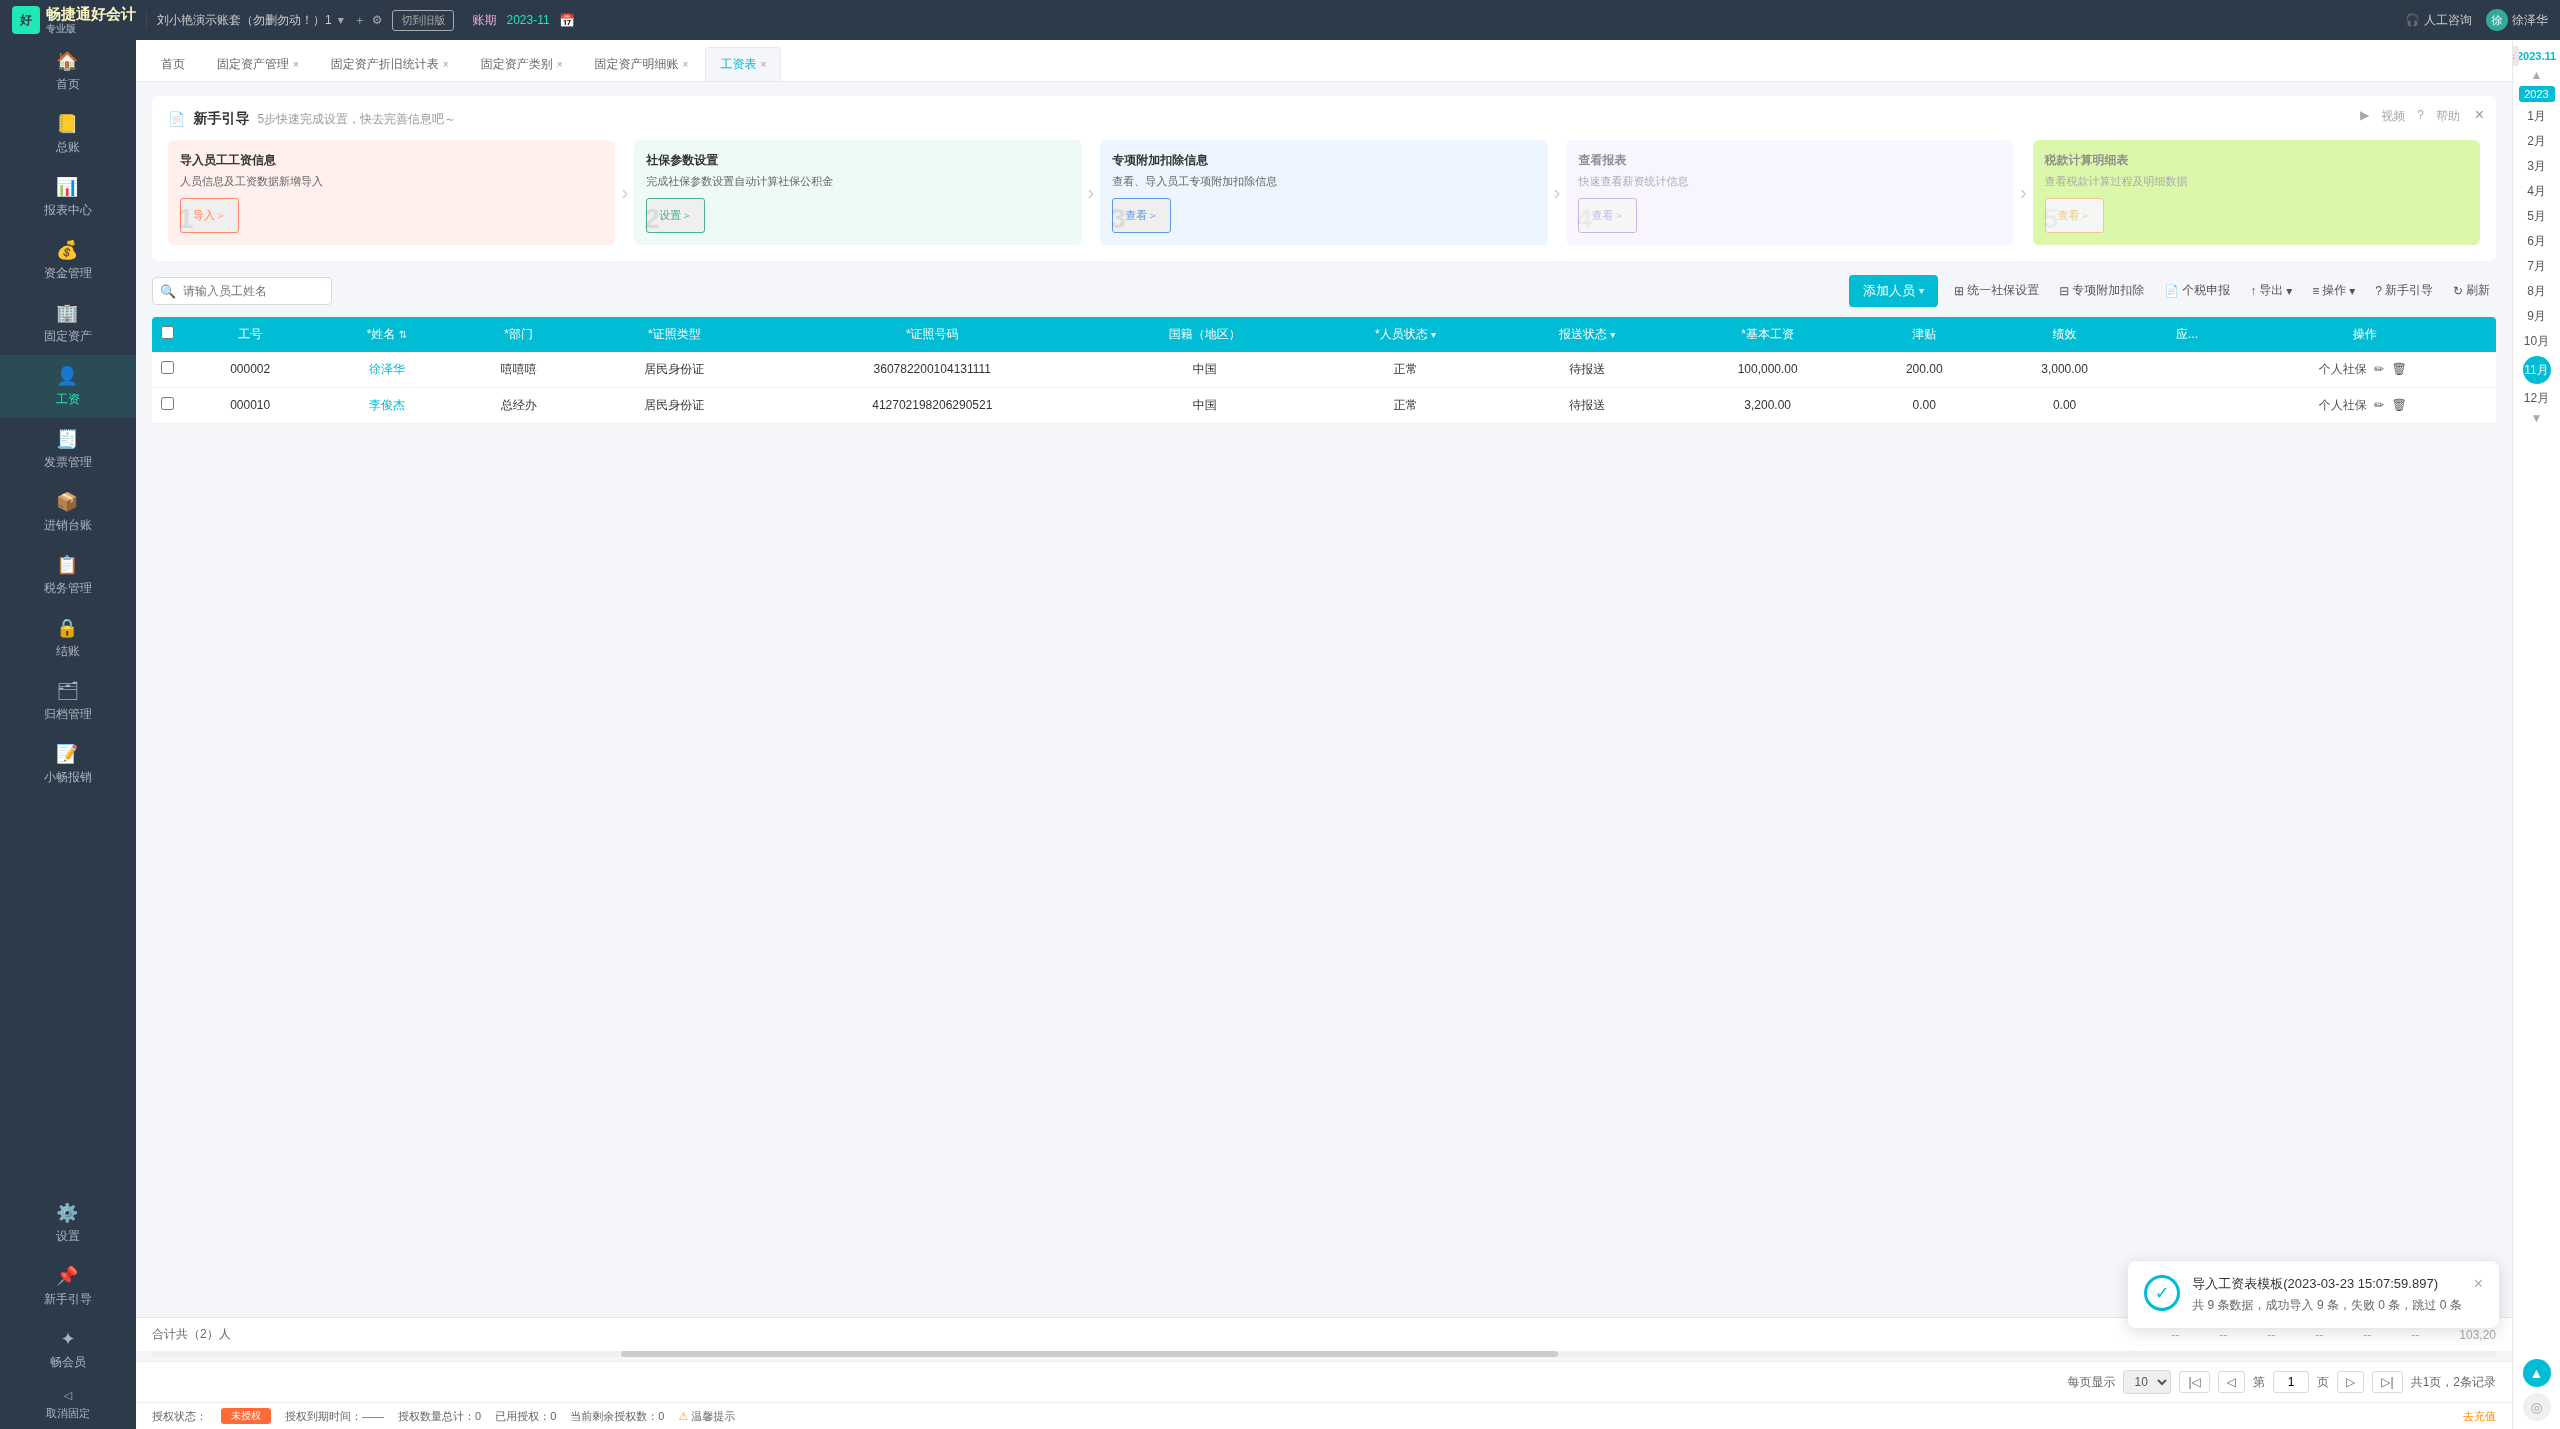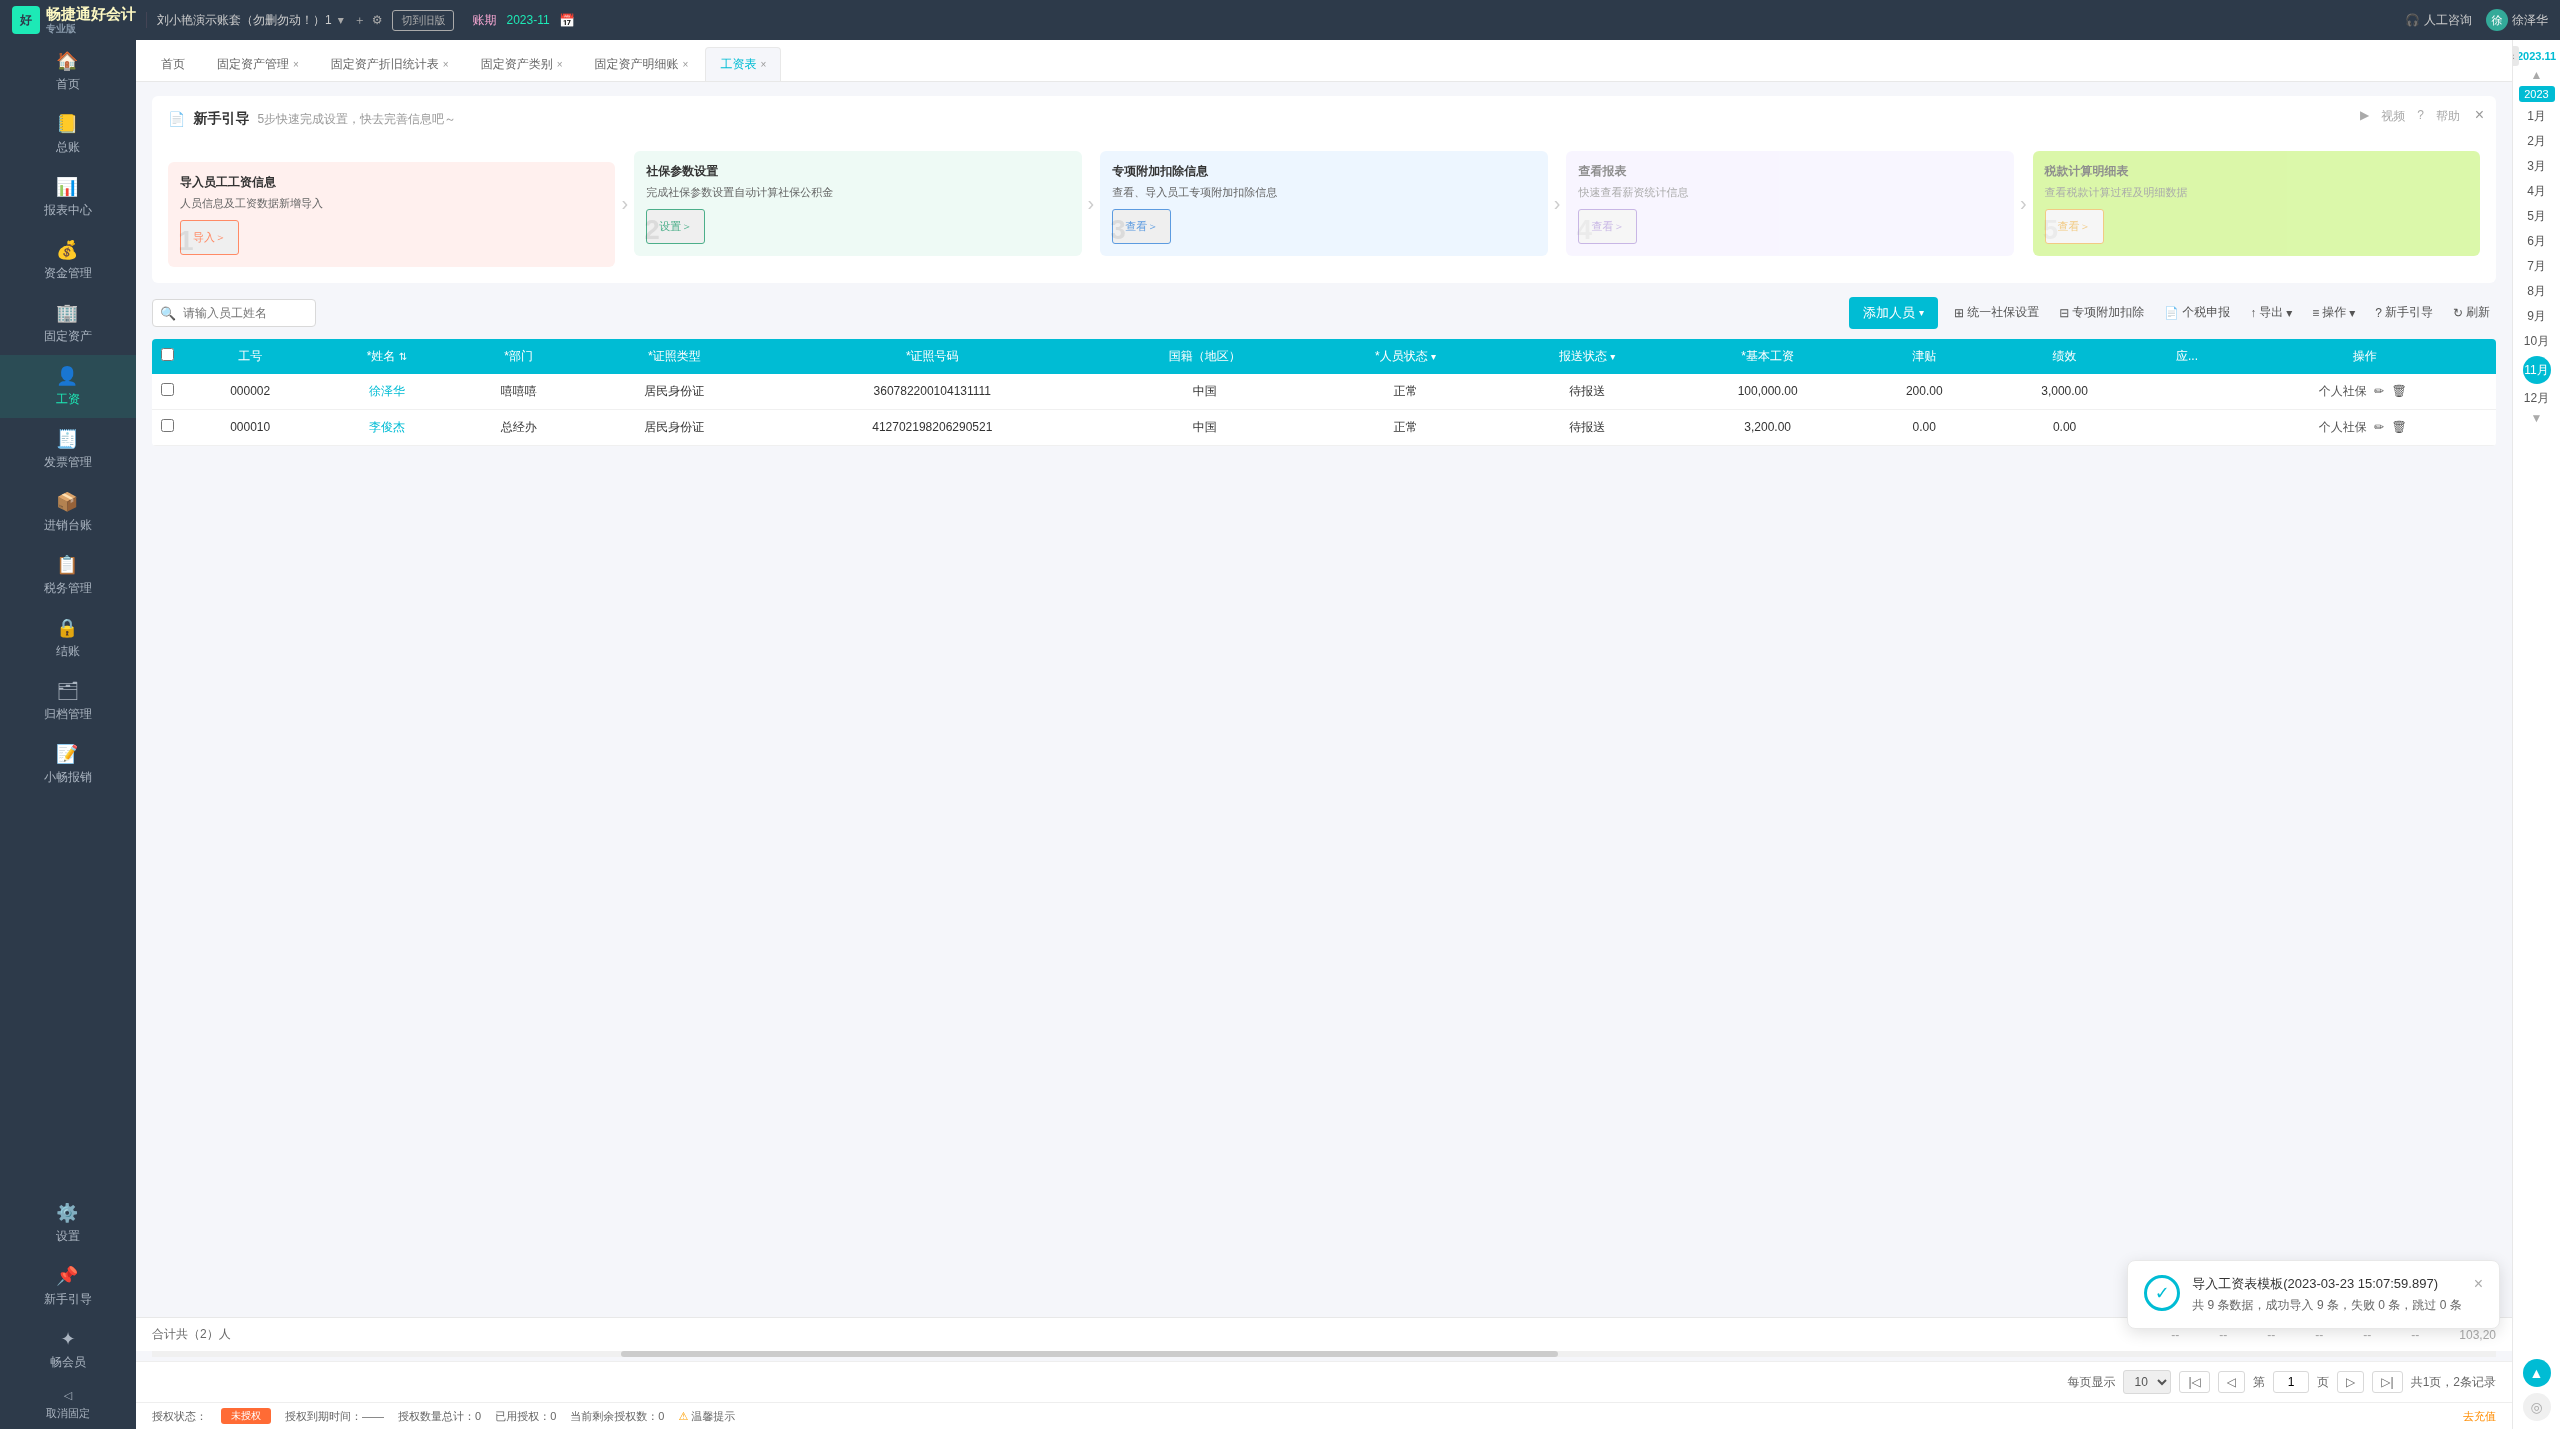--- a/index.html
+++ b/index.html
@@ -55,21 +55,21 @@
     .guide-step-btn.green { border-color: #4caf8a; color: #4caf8a; }
     .guide-step-btn.blue { border-color: #5c9be0; color: #5c9be0; }
     .guide-arrow { color: #ccc; font-size: 20px; padding: 0 6px; }
     .guide-close { position: absolute; top: 10px; right: 12px; cursor: pointer; color: #999; font-size: 16px; }
     .guide-links { position: absolute; top: 12px; right: 36px; display: flex; gap: 12px; font-size: 12px; color: #aaa; }
     .guide-links span { cursor: pointer; }
 
     
     .toolbar { display: flex; align-items: center; gap: 10px; margin-bottom: 10px; }
     .search-input-wrap { position: relative; }
-    .search-input { border: 1px solid #d9d9d9; border-radius: 4px; padding: 6px 10px 6px 30px; font-size: 12px; width: 164px; outline: none; }
+    .search-input { border: 1px solid #d9d9d9; border-radius: 4px; padding: 6px 10px 6px 30px; font-size: 12px; width: 180px; outline: none; }
     .search-icon-pos { position: absolute; left: 8px; top: 50%; transform: translateY(-50%); color: #aaa; font-size: 13px; }
     .add-btn { background: #00bcd4; color: white; border: none; border-radius: 4px; padding: 7px 14px; font-size: 13px; cursor: pointer; display: flex; align-items: center; gap: 4px; margin-left: auto; }
     .add-btn-arrow { font-size: 10px; }
     .toolbar-actions { display: flex; gap: 8px; align-items: center; }
     .toolbar-action-btn { background: transparent; border: none; color: #555; font-size: 12px; cursor: pointer; display: flex; align-items: center; gap: 3px; padding: 4px 6px; }
 
     
     .table-wrap { background: white; border-radius: 4px; overflow: auto; }
     table { width: 100%; border-collapse: collapse; font-size: 12px; }
     th { background: #00bcd4; color: white; padding: 9px 8px; text-align: center; white-space: nowrap; font-weight: normal; }
@@ -255,21 +255,21 @@
         </div>
         <div class="guide-links">
           <span>▶</span>
           <span>视频</span>
           <span>?</span>
           <span>帮助</span>
         </div>
         <span class="guide-close">×</span>
         <div class="guide-steps">
 
-          <div class="guide-step" style="background:#fff0ee;margin-top:22px;">
+          <div class="guide-step" style="background:#fff0ee;">
             <div class="guide-step-title">导入员工工资信息</div>
             <div class="guide-step-desc">人员信息及工资数据新增导入</div>
             <div class="guide-step-num">1</div>
             <button class="guide-step-btn pink">导入＞</button>
           </div>
           <div class="guide-arrow">›</div>
 
           <div class="guide-step" style="background:#eefaf5;">
             <div class="guide-step-title">社保参数设置</div>
             <div class="guide-step-desc">完成社保参数设置自动计算社保公积金</div>

